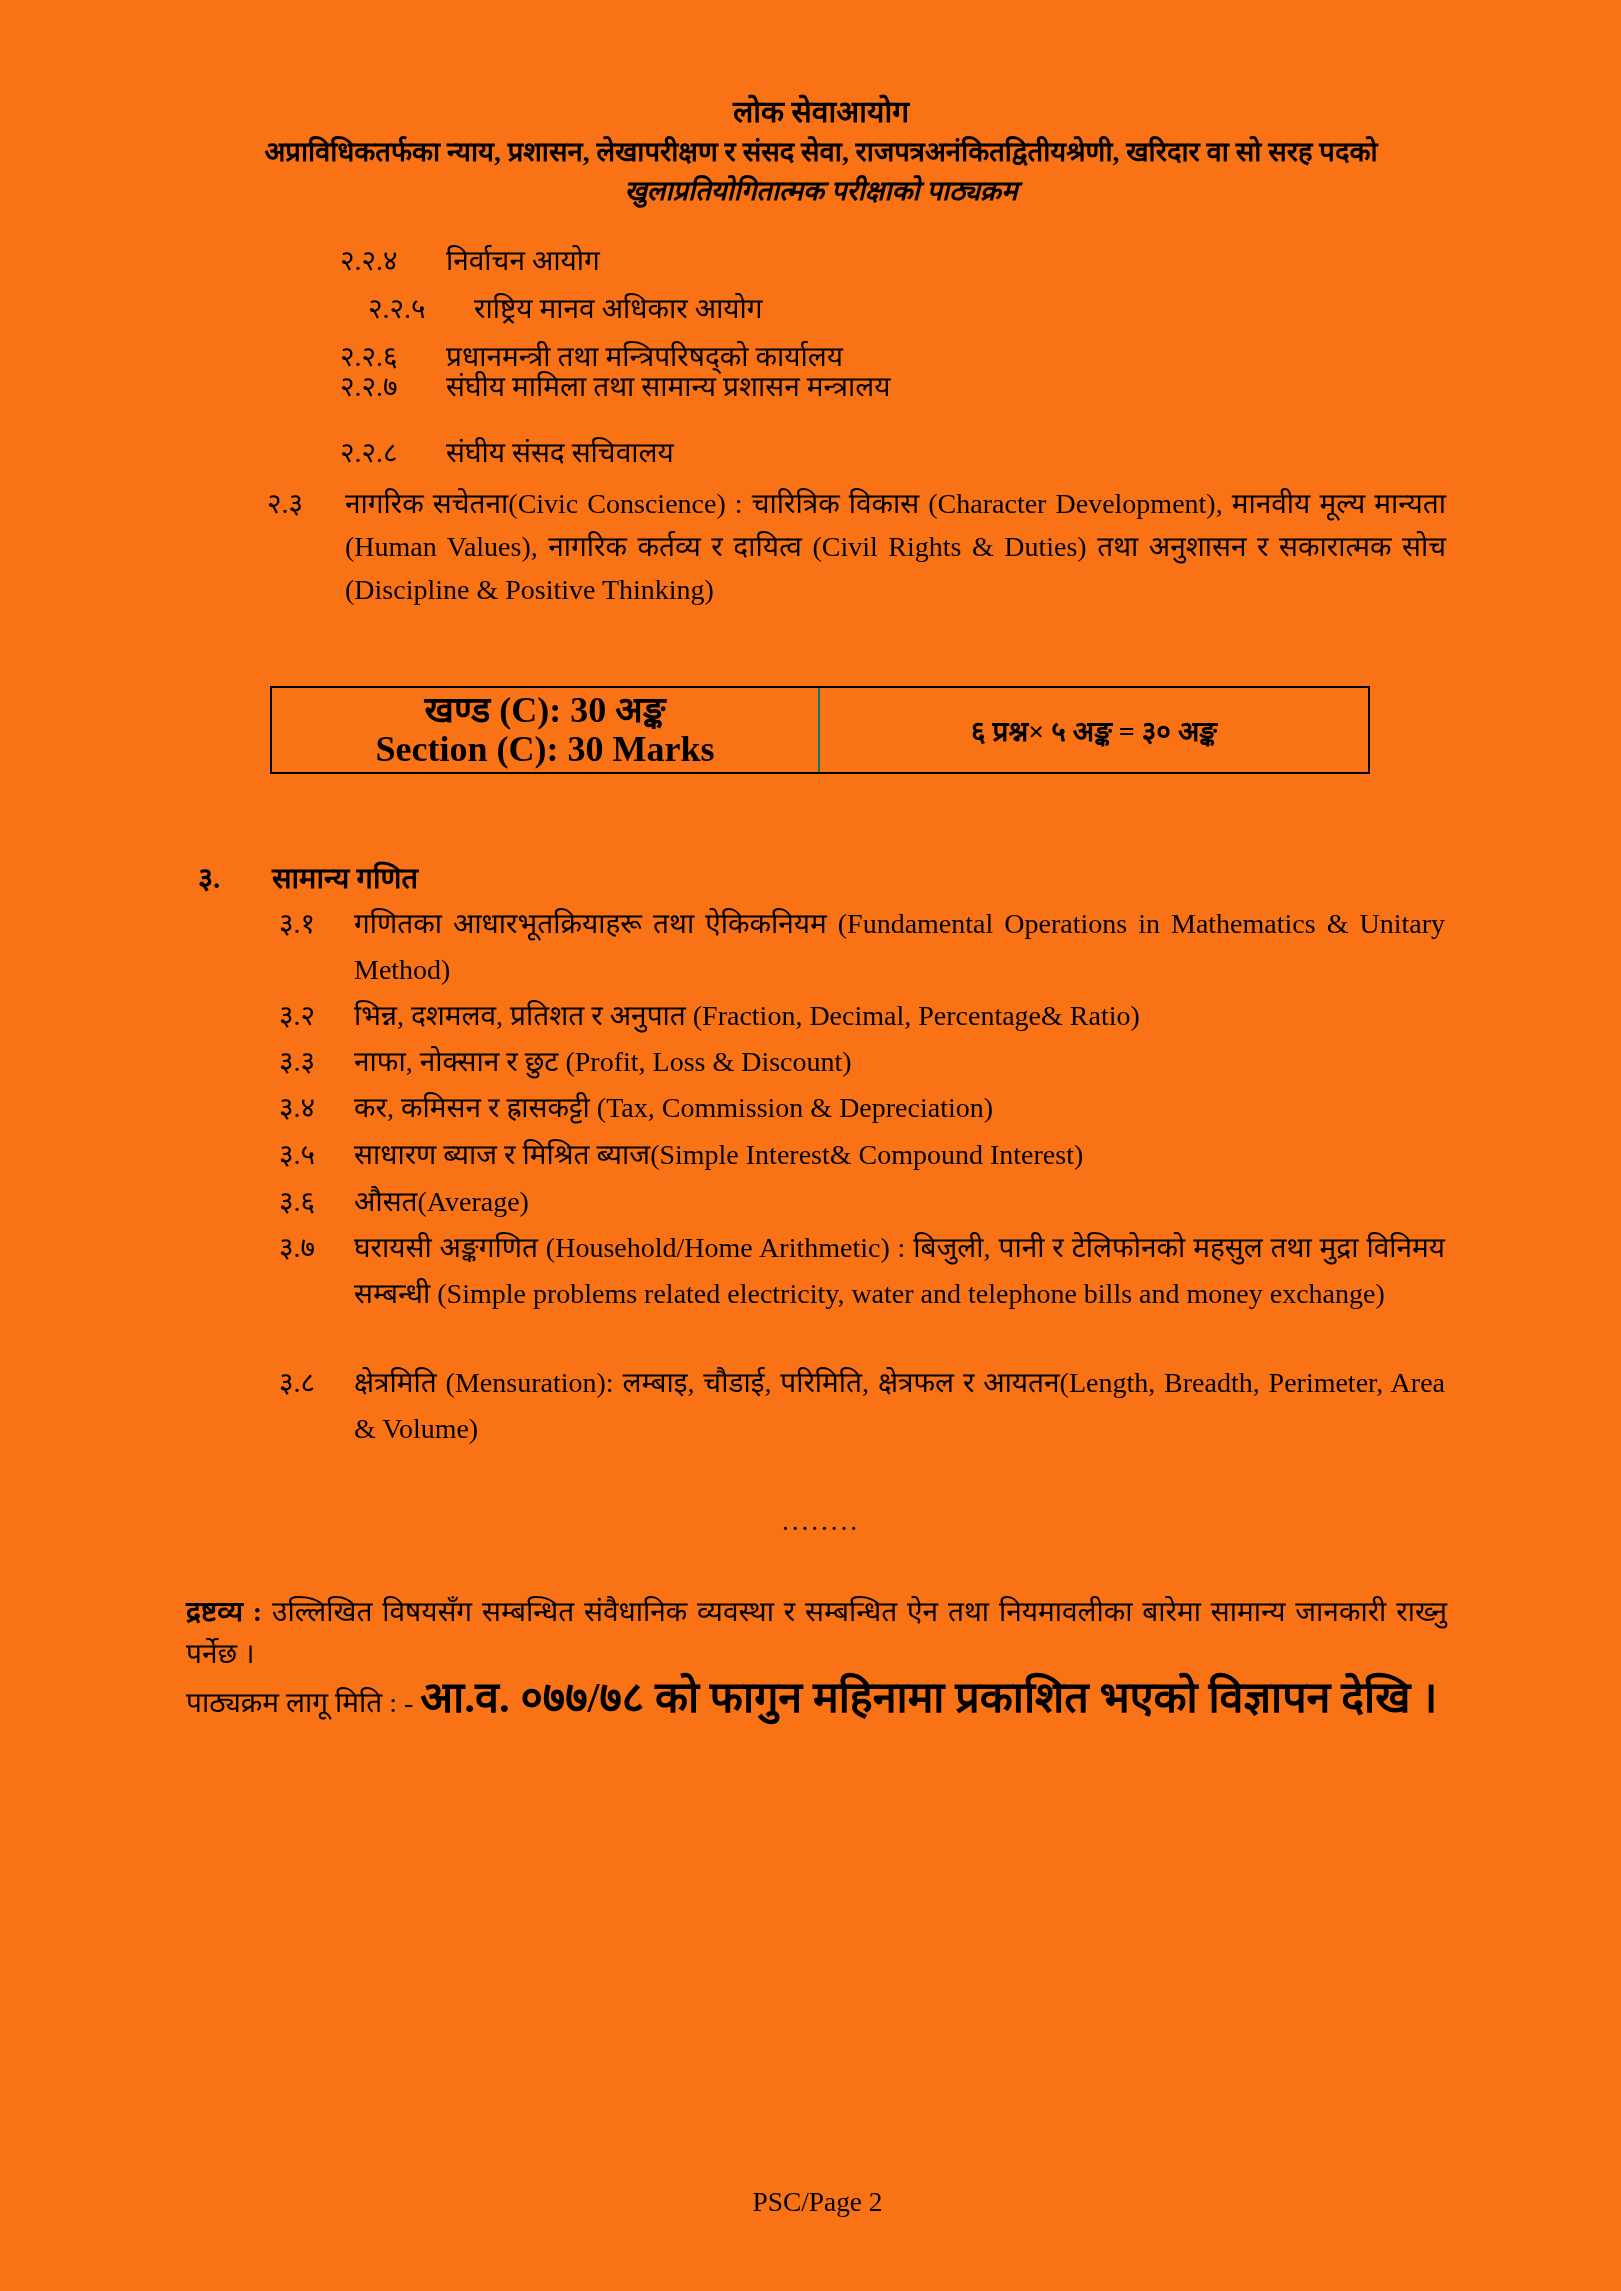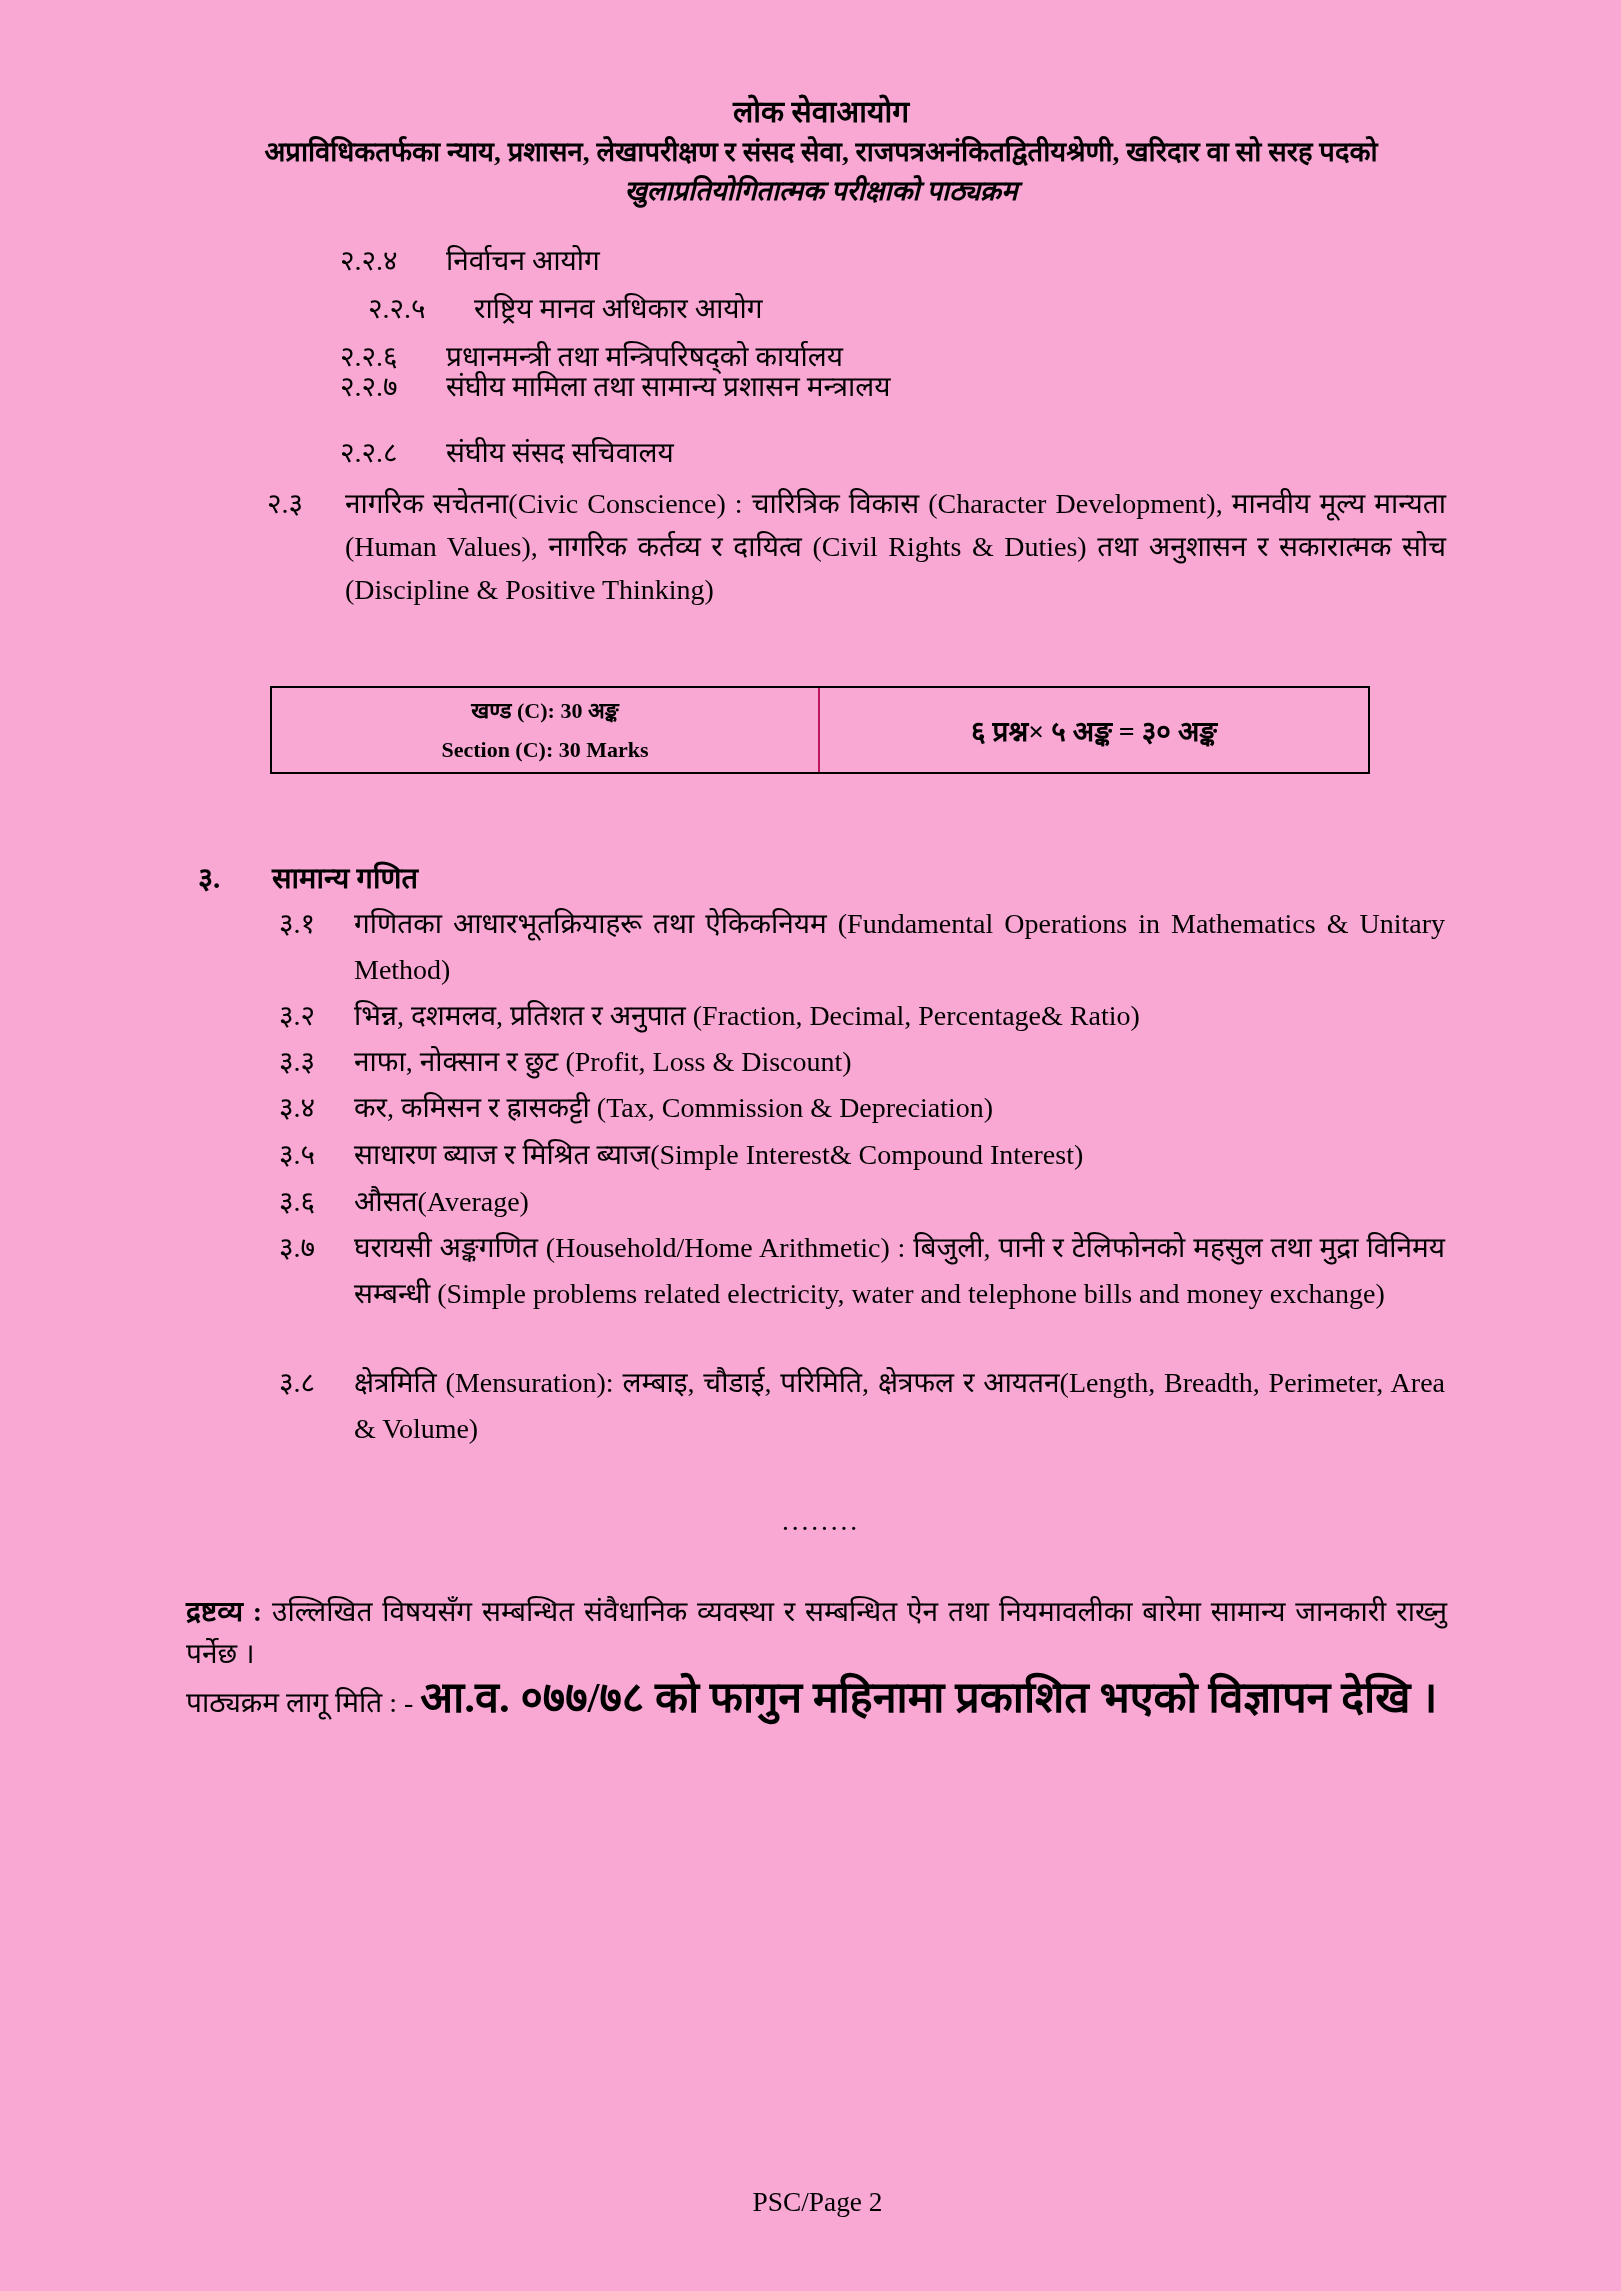--- a/index.html
+++ b/index.html
@@ -1,20 +1,20 @@
 <!DOCTYPE html>
 <html><head>
 <meta charset="utf-8">
 <style>
   html,body { margin:0; padding:0; background:#888; }
   .page {
     position:relative;
     width:1621px; height:2292px;
     margin:0 auto;
-    background:#f9a8d4;
+    background:#f97316;
     color:#000000;
     font-family:"Liberation Serif","DejaVu Serif",serif;
     overflow:hidden;
   }
   
   .hdr { position:absolute; left:196px; top:90px; width:1250px; text-align:center; font-weight:bold; }
   .hdr-l1 { font-size:30px; line-height:43px; }
   .hdr-l2 { font-size:27.4px; line-height:39px; }
   .hdr-l3 { font-size:27.4px; line-height:39px;font-style:italic; }
 
@@ -34,21 +34,21 @@
 
   
   .marks {
     position:absolute; left:270px; top:686px; width:1100px; height:88px;
     border:2px solid #000; box-sizing:border-box; display:flex; font-weight:bold;
   }
   .marks .cell {
     box-sizing:border-box; width:50%; display:flex; flex-direction:column;
     justify-content:center; align-items:center; text-align:center;
   }
-  .marks .cell-left { border-right:2px solid #be185d; font-size:22px; line-height:39px; }
+  .marks .cell-left { border-right:2px solid #0f766e; font-size:36px; line-height:39px; }
   .marks .cell-right { font-size:28px; }
 
   
   .sec3 { left:198px; top:855px; font-weight:bold; font-size:29px; }
   .sec3 .num { width:74px; }
   .topic .num { width:75px; }
   .topic .txt { width:1091px; text-align:justify; }
   .t31 { left:279px; top:901px; }
   .t32 { left:279px; top:993px; }
   .t33 { left:279px; top:1039px; }

